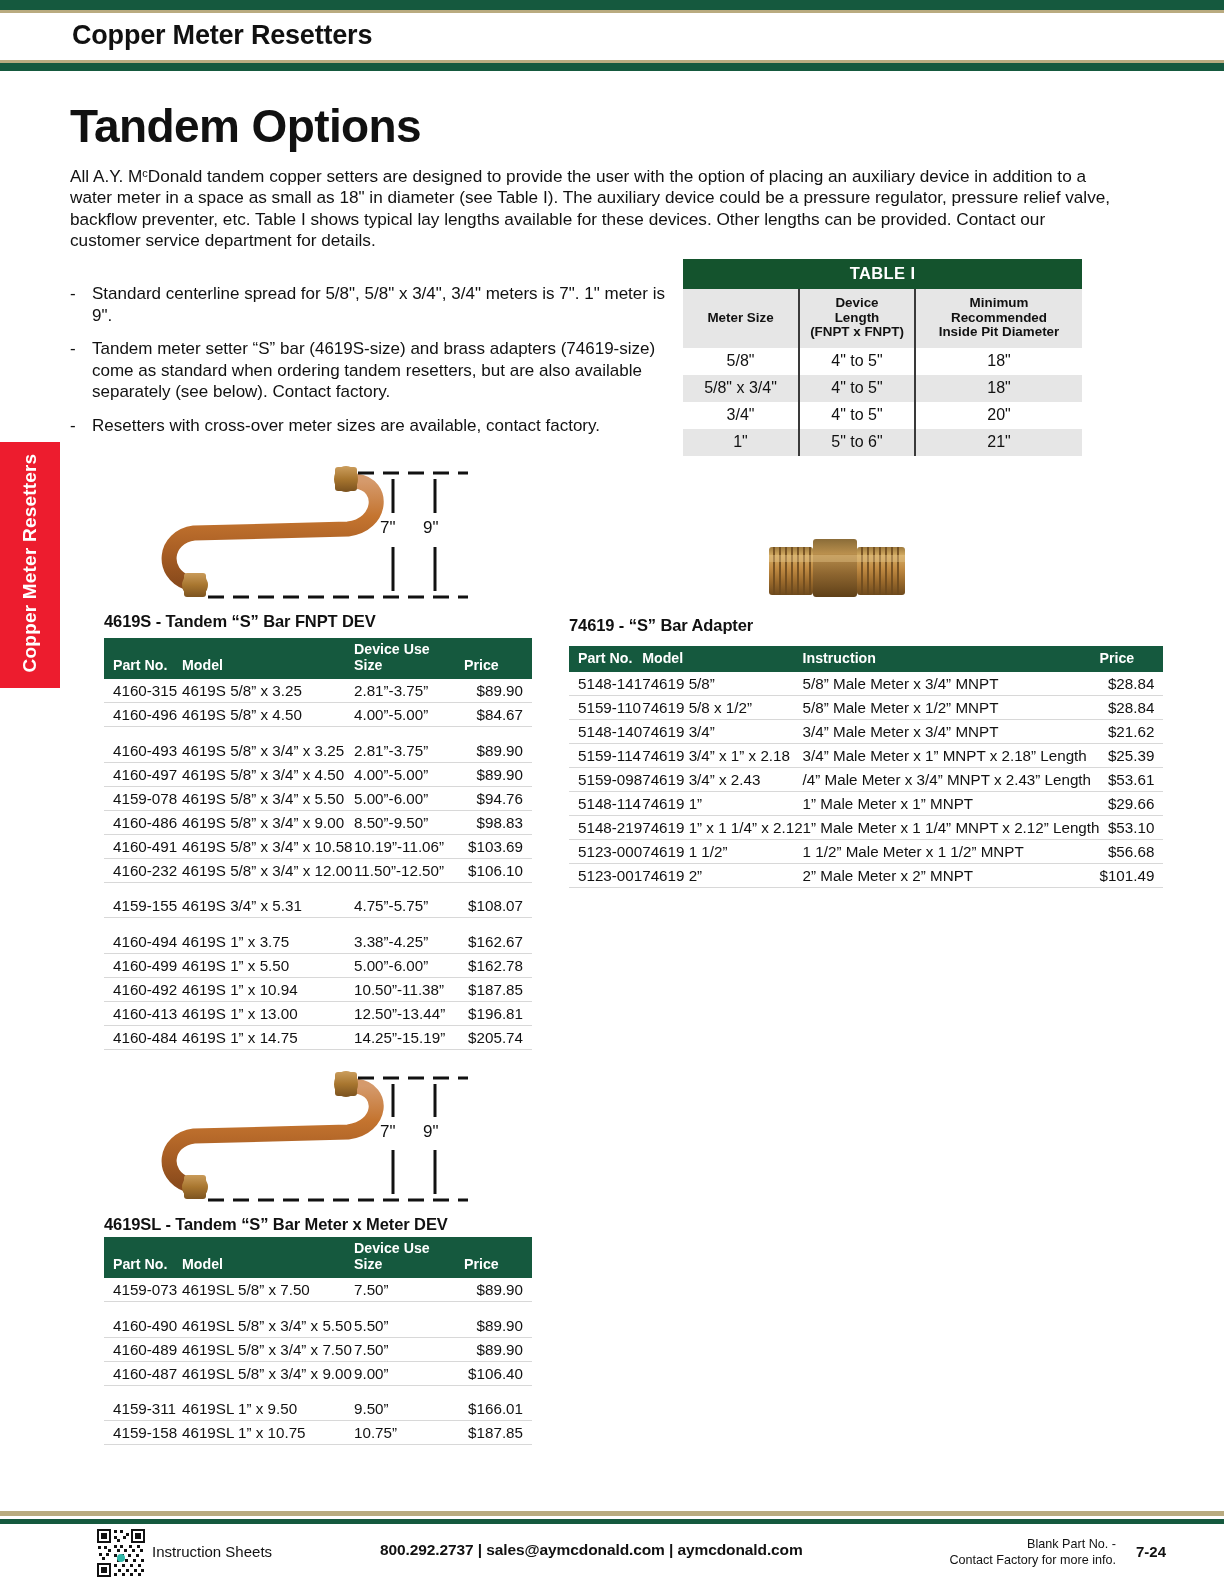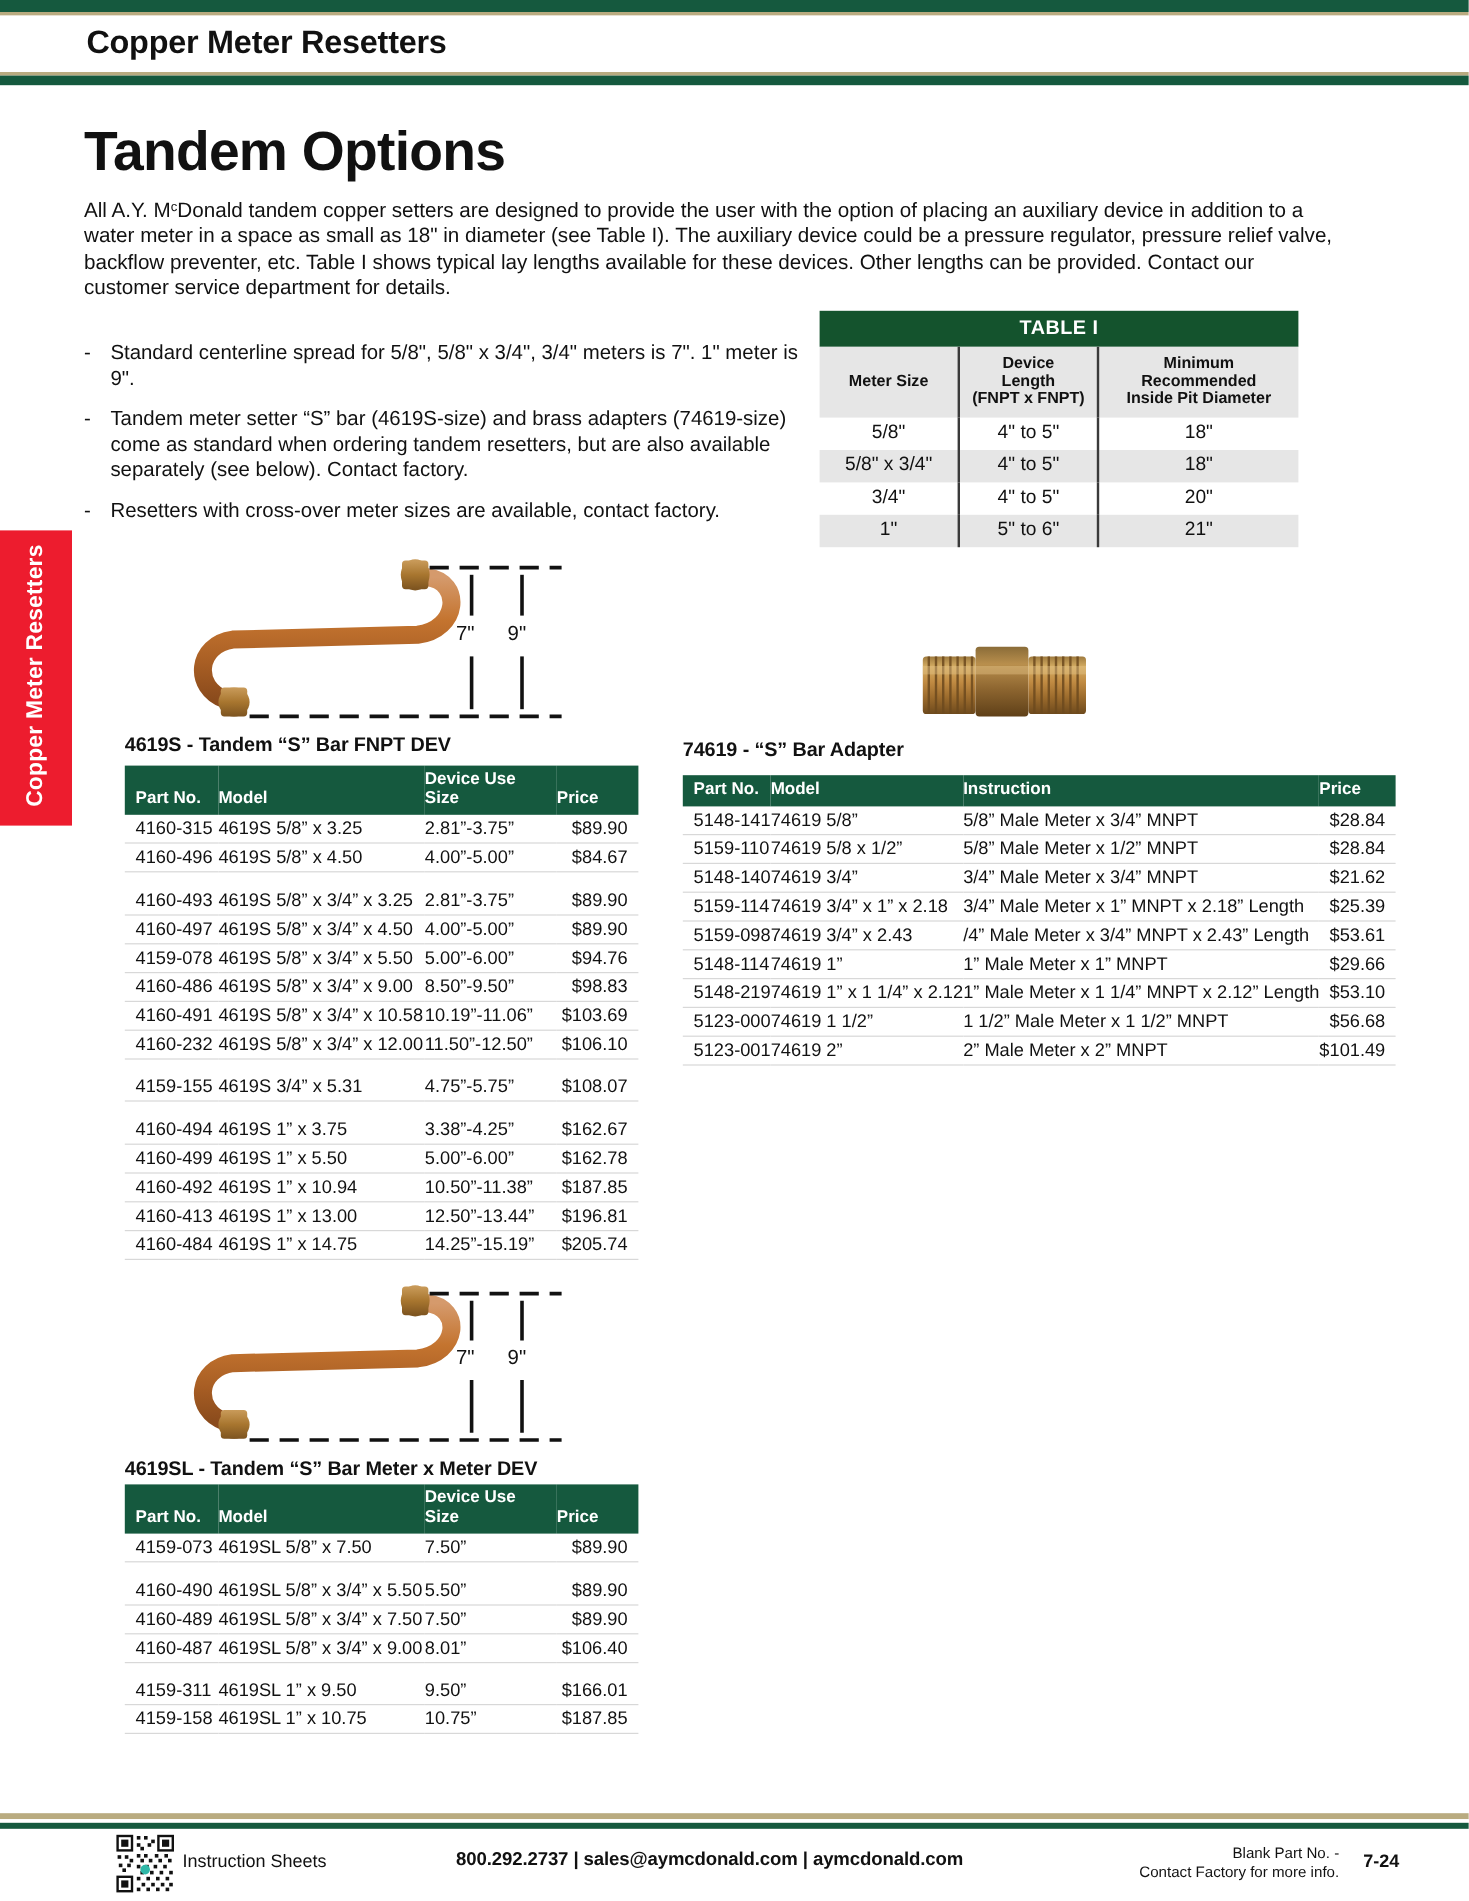--- a/index.html
+++ b/index.html
@@ -505,21 +505,21 @@
         </tr>
       <tr>
           <td class="pad-l">4160-489</td>
           <td>4619SL 5/8” x 3/4” x 7.50</td>
           <td>7.50”</td>
           <td class="col-price" style="padding-right:9px">$89.90</td>
         </tr>
       <tr>
           <td class="pad-l">4160-487</td>
           <td>4619SL 5/8” x 3/4” x 9.00</td>
-          <td>8.01”</td>
+          <td>9.00”</td>
           <td class="col-price" style="padding-right:9px">$106.40</td>
         </tr>
       <tr class="gap">
           <td colspan="4"></td>
         </tr>
       <tr>
           <td class="pad-l">4159-311</td>
           <td>4619SL 1” x 9.50</td>
           <td>9.50”</td>
           <td class="col-price" style="padding-right:9px">$166.01</td>

